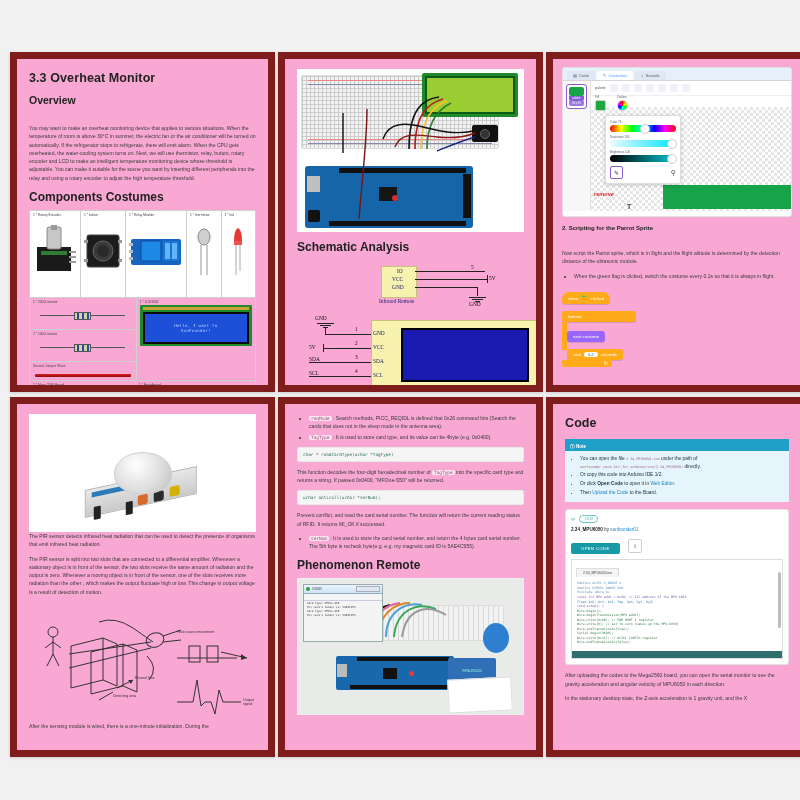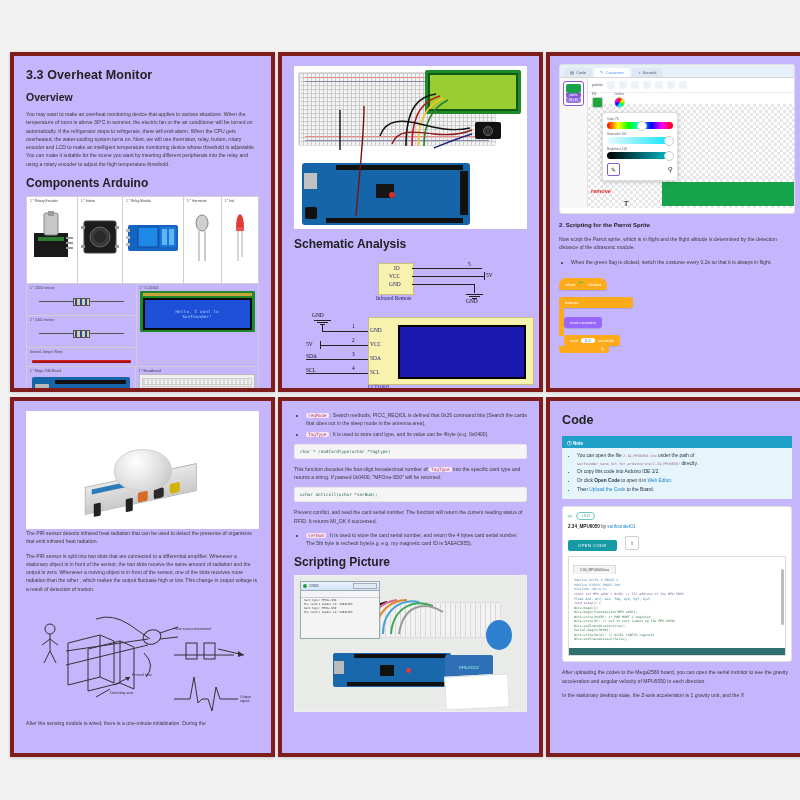--- a/index.html
+++ b/index.html
@@ -12,30 +12,30 @@
   .grid{
     position:absolute;left:0;top:0;width:800px;height:800px;
     display:grid;
     grid-template-columns:265px 265px 262px;
     grid-template-rows:340px 360px;
     column-gap:3px;row-gap:5px;
     padding:52px 5px 0 10px;
     box-sizing:border-box;
   }
   .panel{
-    background:#c4b5fd;
-    border:4px solid #7f1d1d;
+    background:#f9a8d4;
+    border:7px solid #7f1d1d;
     box-shadow:0 1px 3px rgba(0,0,0,.16);
     overflow:hidden;
     position:relative;
     padding:10px 12px;
     box-sizing:border-box;
   }
   h1.doc-h1{font-size:12.5px;margin:2px 0 9px 0;color:#222;font-weight:bold;letter-spacing:.1px;}
-  h2.doc-h2{font-size:10.5px;margin:4px 0 7px 0;color:#222;font-weight:bold;}
+  h2.doc-h2{font-size:10.5px;margin:4px 0 18px 0;color:#222;font-weight:bold;}
   h2.big{font-size:12px;margin:8px 0 6px 0;}
   p.doc-p{font-size:5.1px;line-height:1.62;color:#3a3a3a;margin:0 0 6px 0;text-align:left;}
   
   .comp-table{border:1px solid #cfcfcf;display:flex;margin-top:5px;height:86px;background:#fff;}
   .comp-cell{border-right:1px solid #cfcfcf;flex:1;position:relative;padding:2px 3px;box-sizing:border-box;}
   .comp-cell:last-child{border-right:none;}
   .comp-lbl{font-size:3.3px;color:#444;display:block;margin-bottom:1px;}
   .comp-art{display:flex;align-items:center;justify-content:center;height:66px;}
   .comp-table2{border:1px solid #cfcfcf;border-top:none;display:flex;height:82px;}
   .ct2-left{width:47%;border-right:1px solid #cfcfcf;display:flex;flex-direction:column;}
@@ -176,21 +176,21 @@
 </style>
 </head>
 <body style="background: rgb(241, 241, 241);">
 
 <div class="grid">
 
   <div class="panel">
     <h1 class="doc-h1">3.3 Overheat Monitor</h1>
     <h2 class="doc-h2">Overview</h2>
     <p class="doc-p">You may want to make an overheat monitoring device that applies to various situations. When the temperature of room is above 30°C in summer, the electric fan or the air conditioner will be turned on automatically. If the refrigerator stops to refrigerate, there will emit alarm. When the CPU gets overheated, the water-cooling system turns on. Next, we will use thermistor, relay, button, rotary encoder and LCD to make an intelligent temperature monitoring device whose threshold is adjustable. You can make it suitable for the scene you want by inserting different peripherals into the relay and using a rotary encoder to adjust the high temperature threshold.</p>
-    <h2 class="doc-h2 big">Components Arduino</h2>
+    <h2 class="doc-h2 big">Components Costumes</h2>
 
     <div class="comp-table">
       <div class="comp-cell">
         <span class="comp-lbl">1 * Rotary Encoder</span>
         <div class="comp-art">
           <svg width="44" height="52" viewBox="0 0 44 52">
               <rect x="4" y="22" width="34" height="24" fill="#1a1a1a"></rect>
               <rect x="8" y="26" width="26" height="4" fill="#2e7d32"></rect>
               <rect x="14" y="2" width="14" height="22" rx="2" fill="#c7c7c7" stroke="#888"></rect>
               <rect x="18" y="0" width="6" height="5" fill="#9a9a9a"></rect>
@@ -578,21 +578,21 @@
       <span>This function decodes the four-digit hexadecimal number of </span><code class="inline">TagType</code><span> into the specific card type and returns a string. If passed 0x0400, "MFOne-S50" will be returned.</span>
     </p>
     <div class="codeblock">uchar anticoll(uchar *serNum);</div>
     <p class="doc-p">Prevent conflict, and read the card serial number. The function will return the current reading status of RFID. It returns MI_OK if successed.</p>
     <ul class="doc-ul">
       <li>
         <code class="inline">serNum</code><span> : It is used to store the card serial number, and return the 4 bytes card serial number. The 5th byte is recheck byte(e.g. e.g. my magnetic card ID is 5AE4C955).</span>
       </li>
     </ul>
 
-    <h2 class="doc-h2 big">Scripting Picture</h2>
+    <h2 class="doc-h2 big">Phenomenon Remote</h2>
     <div class="phen">
       <div class="serial">
         <div class="serial-bar">
           <span class="serial-dot"></span>
           <span class="serial-title">COM13</span>
           <span style="flex:1;"></span>
           <span style="width:22px;height:4px;background:#dfe9f4;border:1px solid #aab;"></span>
         </div>
         <div style="height:6px;border-bottom:1px solid #ccd;"></div>
         <div class="serial-line">Card type: MFOne-S50</div>

